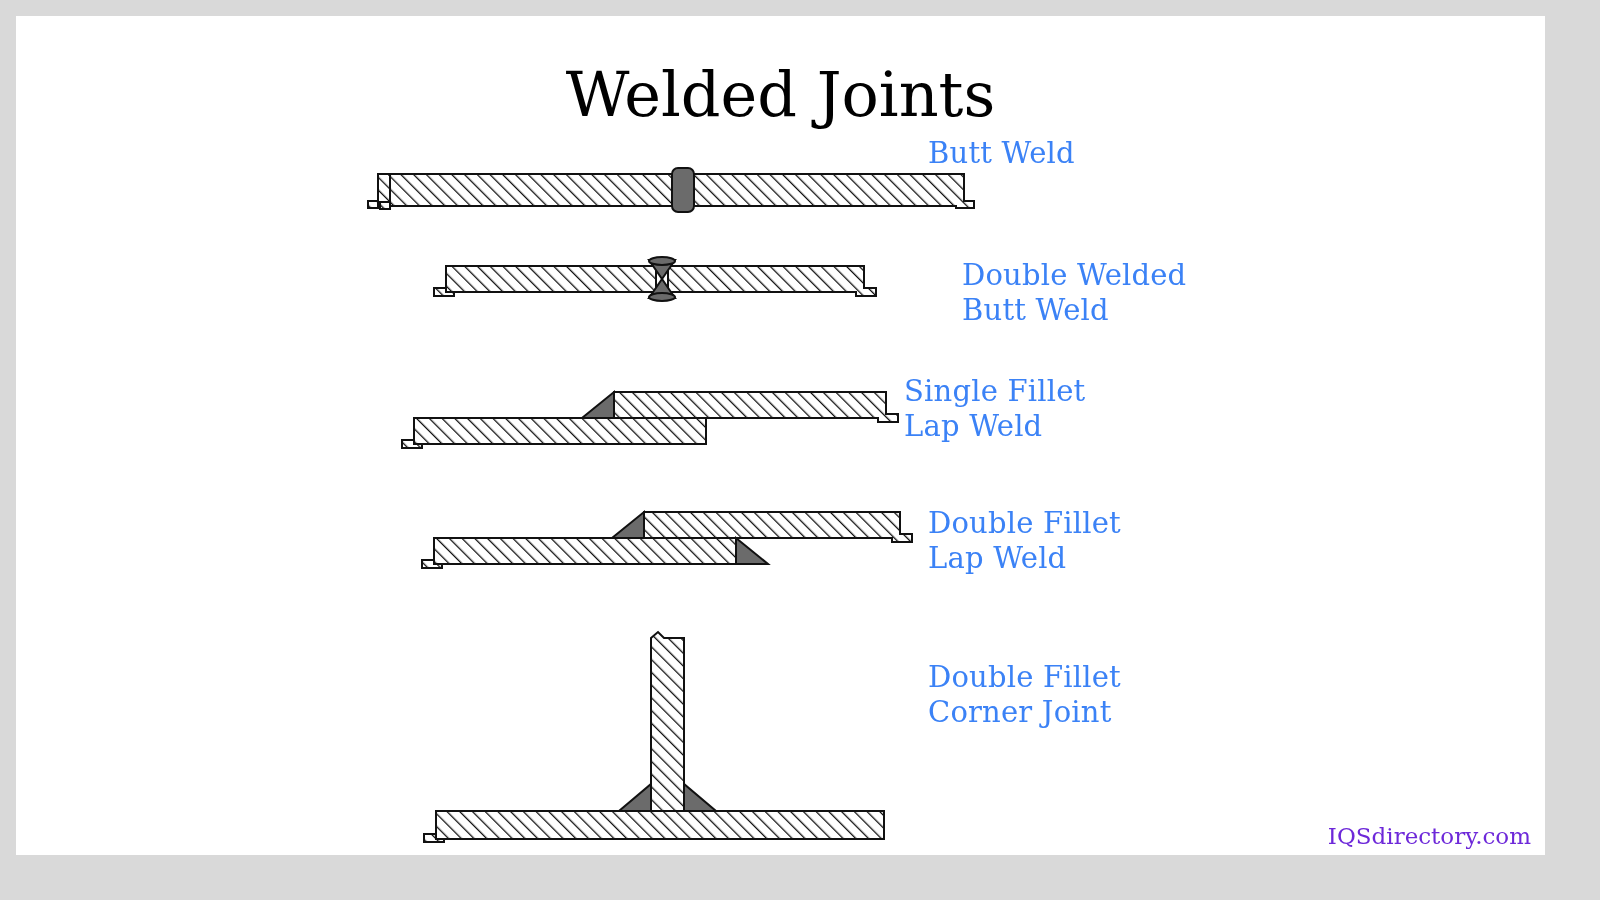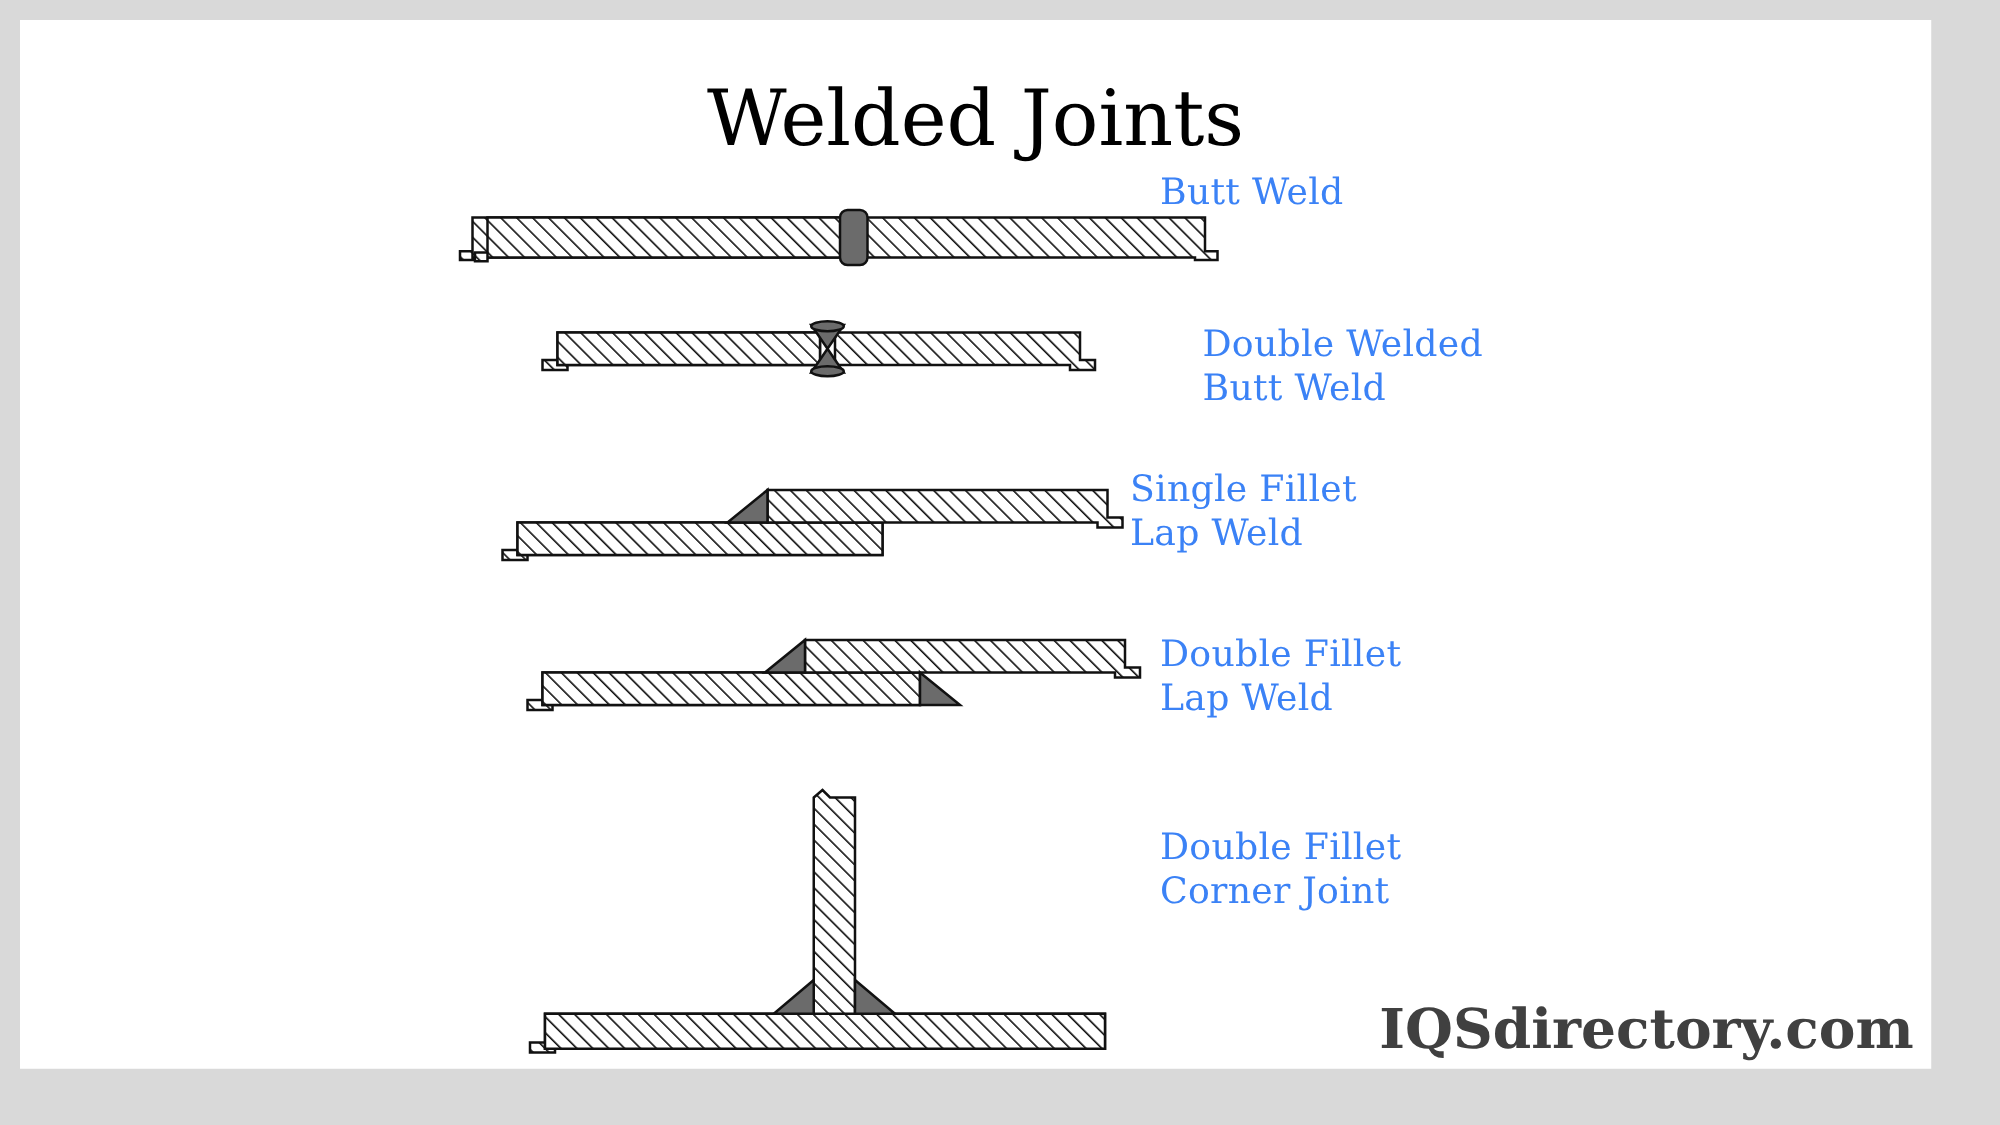--- a/index.html
+++ b/index.html
@@ -55,24 +55,23 @@
     line-height: 35px;
     white-space: pre-line;
     letter-spacing: 0.2px;
   }
 
   .watermark {
     position: absolute;
     right: 14px;
     bottom: 6px;
     font-family: "DejaVu Serif", "Liberation Serif", serif;
-    font-size: 44px;
-    color: #404040;
+    font-size: 23px;
+    color: #6d28d9;
     white-space: nowrap;
-    font-weight: bold;
   }
 
   .figure {
     position: absolute;
   }
 
   svg { display: block; overflow: visible; }
 </style>
 </head>
 <body>

